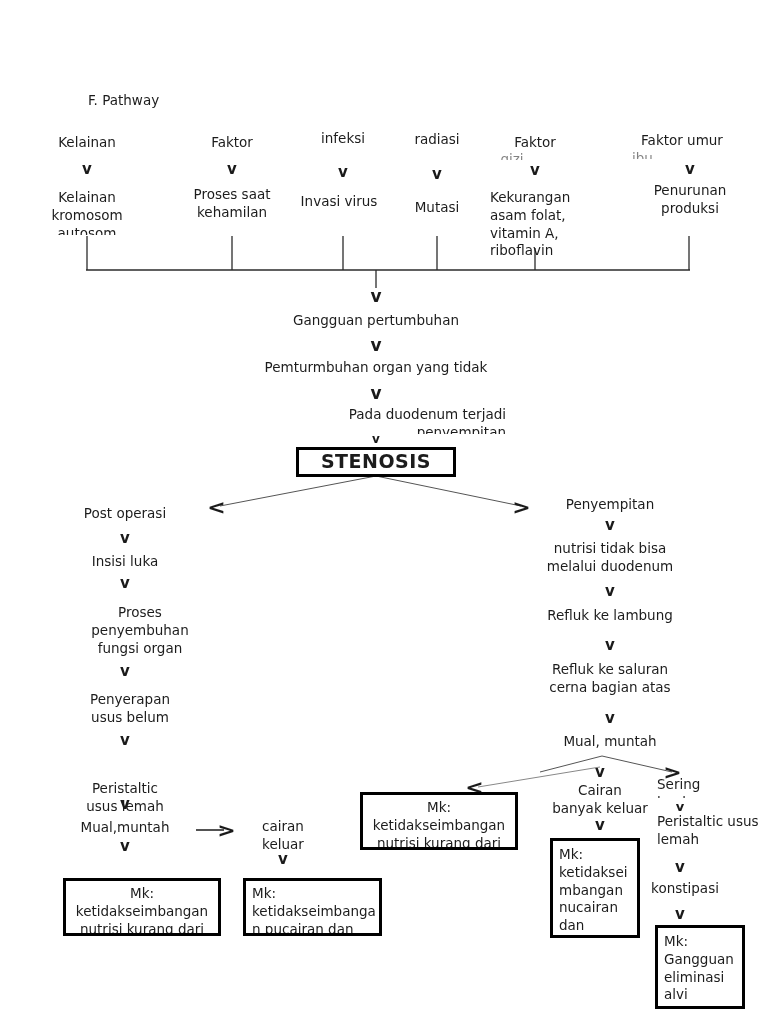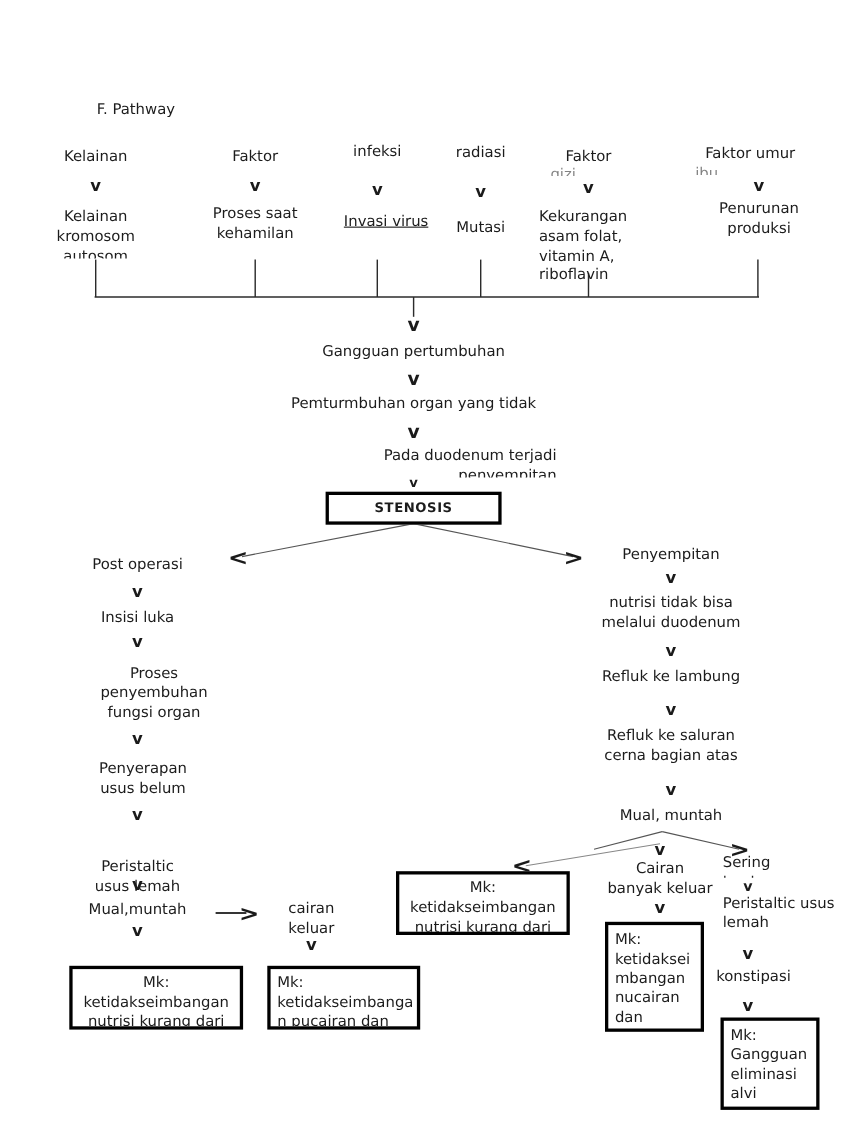--- a/index.html
+++ b/index.html
@@ -64,21 +64,21 @@
     font-size: 13.5px;
     line-height: 1.32;
     color: #1c1c1c;
     text-align: center;
     white-space: pre-line;
   }
   .box.left { text-align: left; }
   .box.stenosis {
     font-weight: 700;
     letter-spacing: 0.5px;
-    font-size: 12px;
+    font-size: 19px;
     display: flex;
     align-items: center;
     justify-content: center;
   }
   svg.edges {
     position: absolute;
     left: 0;
     top: 0;
     width: 768px;
     height: 1024px;
@@ -128,21 +128,21 @@
 kromosom
 autosom</div>
 
   <div class="node" style="left:172px; top:134px; width:120px;">Faktor</div>
   <div class="arrow" style="left:172px; top:162px; width:120px;">v</div>
   <div class="clip" style="left:172px; top:186px; width:120px; height:46px;">Proses saat
 kehamilan</div>
 
   <div class="node" style="left:288px; top:130px; width:110px;">infeksi</div>
   <div class="arrow" style="left:288px; top:165px; width:110px;">v</div>
-  <div class="clip" style="left:296px; top:193px; width:110px; height:24px;text-decoration:underline;">Invasi virus</div>
+  <div class="clip" style="left:284px; top:193px; width:110px; height:24px;">Invasi virus</div>
 
   <div class="node" style="left:389px; top:131px; width:96px;">radiasi</div>
   <div class="arrow" style="left:389px; top:167px; width:96px;">v</div>
   <div class="clip" style="left:389px; top:199px; width:96px; height:24px;">Mutasi</div>
 
   <div class="node" style="left:484px; top:134px; width:102px;">Faktor</div>
   <div class="clip" style="left:461px; top:151px; width:102px; height:9px; opacity:0.55;">gizi</div>
   <div class="arrow" style="left:484px; top:163px; width:102px;">v</div>
   <div class="clip left" style="left:490px; top:189px; width:110px; height:70px;">Kekurangan
 asam folat,

